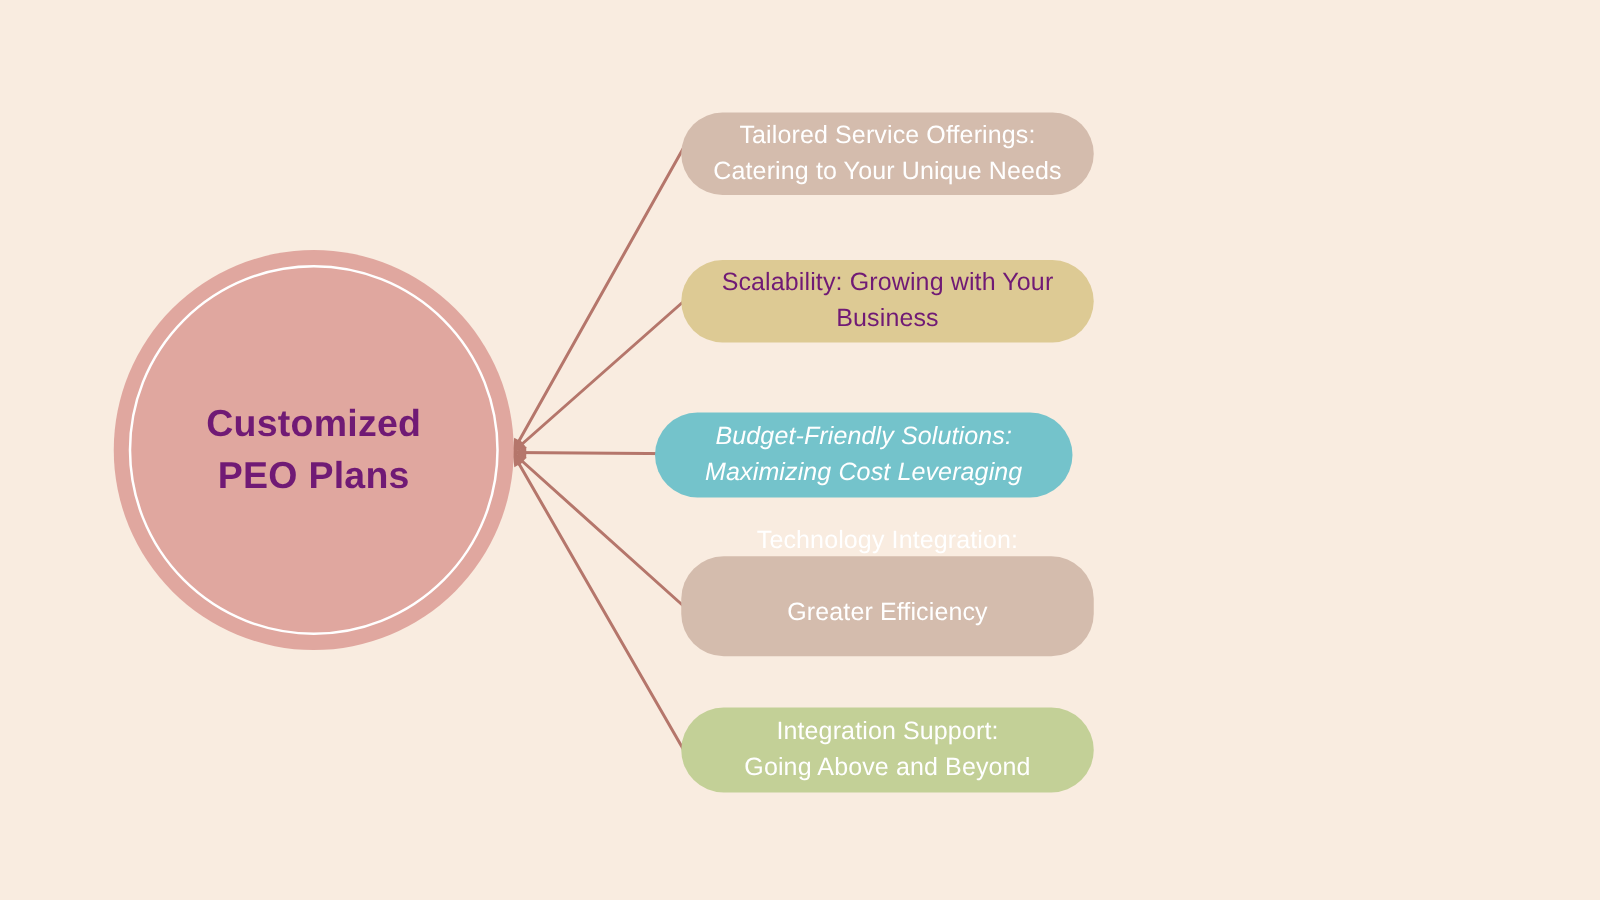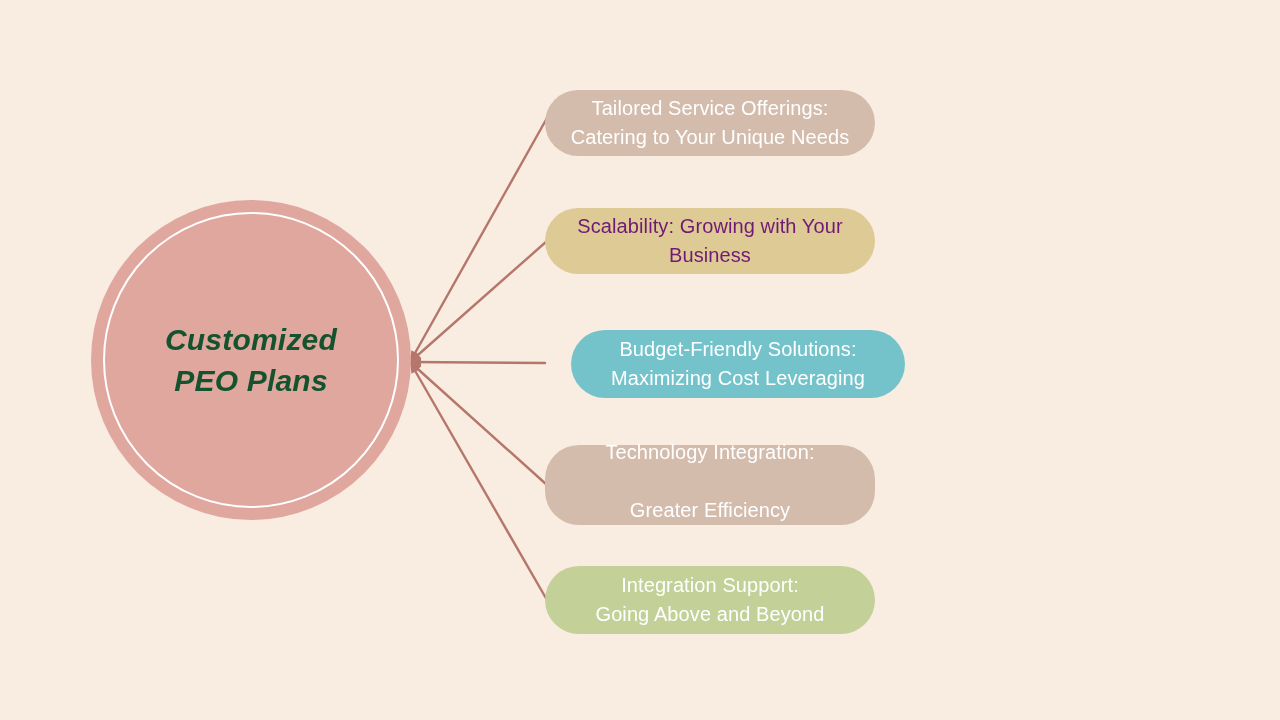--- a/index.html
+++ b/index.html
@@ -61,21 +61,21 @@
     letter-spacing: 0.2px;
     width: 250px;
   }
   .node {
     position: absolute;
     border-radius: 34px;
     display: flex;
     align-items: center;
     justify-content: center;
     box-sizing: border-box;
-    padding: 0 22px;
+    padding: 20px 22px;
   }
   .node-label {
     color: #ffffff;
     font-size: 20px;
     line-height: 1.45;
     text-align: center;
     letter-spacing: 0.1px;
   }
 </style>
 </head>
@@ -91,41 +91,41 @@
       <line x1="410" y1="362" x2="545" y2="363" stroke="#b5766b" stroke-width="2.4" stroke-linecap="round"></line>
       <polygon points="410,362 421.0339195125333,357.4616059898973 420.9654769457742,366.7013525023865" fill="#b5766b"></polygon>
       <line x1="410" y1="362" x2="547" y2="485" stroke="#b5766b" stroke-width="2.4" stroke-linecap="round"></line>
       <polygon points="410,362 421.2715976433876,365.91094445953644 415.0986862232943,372.7864636835429" fill="#b5766b"></polygon>
       <line x1="410" y1="362" x2="547" y2="600" stroke="#b5766b" stroke-width="2.4" stroke-linecap="round"></line>
       <polygon points="410,362 419.491713424525,369.22853901329245 411.48368106534605,373.83820469903833" fill="#b5766b"></polygon>
     </svg>
 
   <div class="hub-circle" style="left: 91px; top: 200px; width: 320px; height: 320px; background: rgb(224, 167, 159);">
     <div class="hub-ring" style="border-color: rgb(255, 255, 255);"></div>
-    <div class="hub-label" style="color: #14532d; font-style: italic;">
+    <div class="hub-label" style="color: #701a75;">
       <span>Customized</span><br>
       <span>PEO Plans</span>
     </div>
   </div>
 
   <div class="node" id="node-0" style="left: 545px; top: 90px; width: 330px; height: 66px; background: rgb(212, 188, 173);">
     <div class="node-label" style="color: rgb(255, 255, 255);">
       <span>Tailored Service Offerings:</span><br>
       <span>Catering to Your Unique Needs</span>
     </div>
   </div>
 
   <div class="node" id="node-1" style="left: 545px; top: 208px; width: 330px; height: 66px; background: rgb(221, 202, 148);">
     <div class="node-label" style="color: #701a75;">
       <span>Scalability: Growing with Your</span><br>
       <span>Business</span>
     </div>
   </div>
 
-  <div class="node" id="node-2" style="left: 571px; top: 330px; width: 334px; height: 68px; background: rgb(116, 195, 203);">
+  <div class="node" id="node-2" style="left: 524px; top: 330px; width: 334px; height: 68px; background: rgb(116, 195, 203); font-style: italic;">
     <div class="node-label" style="color: rgb(255, 255, 255);">
       <span>Budget-Friendly Solutions:</span><br>
       <span>Maximizing Cost Leveraging</span>
     </div>
   </div>
 
   <div class="node" id="node-3" style="left: 545px; top: 445px; width: 330px; height: 80px; background: rgb(212, 188, 173); align-items: flex-end;">
     <div class="node-label" style="color: rgb(255, 255, 255);">
       <span>Technology Integration:</span><br>
       <br>

